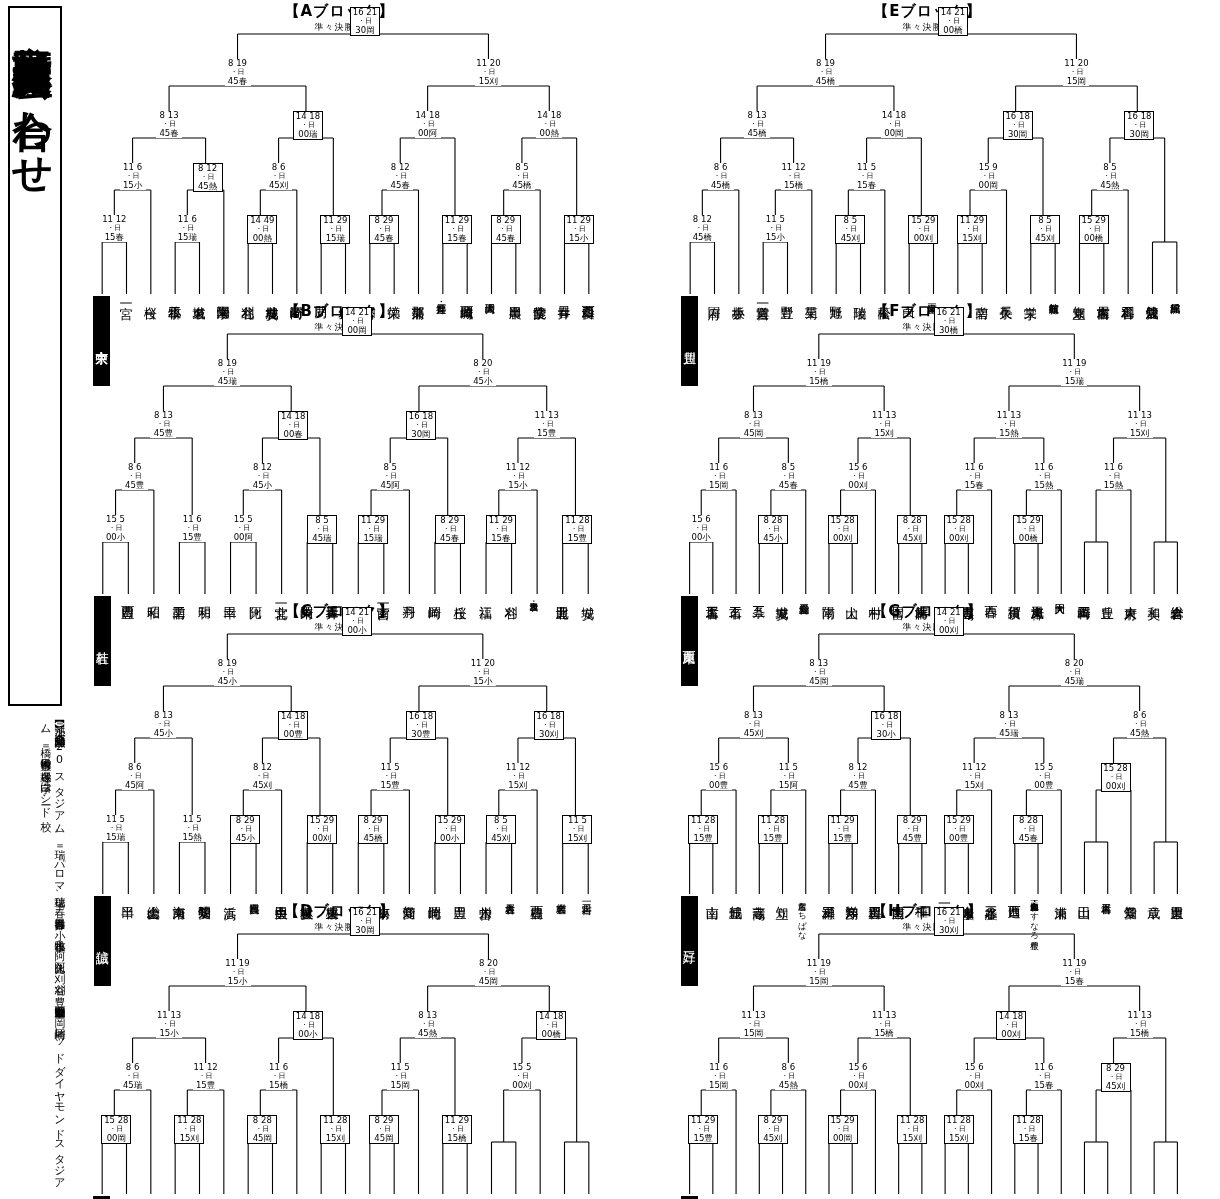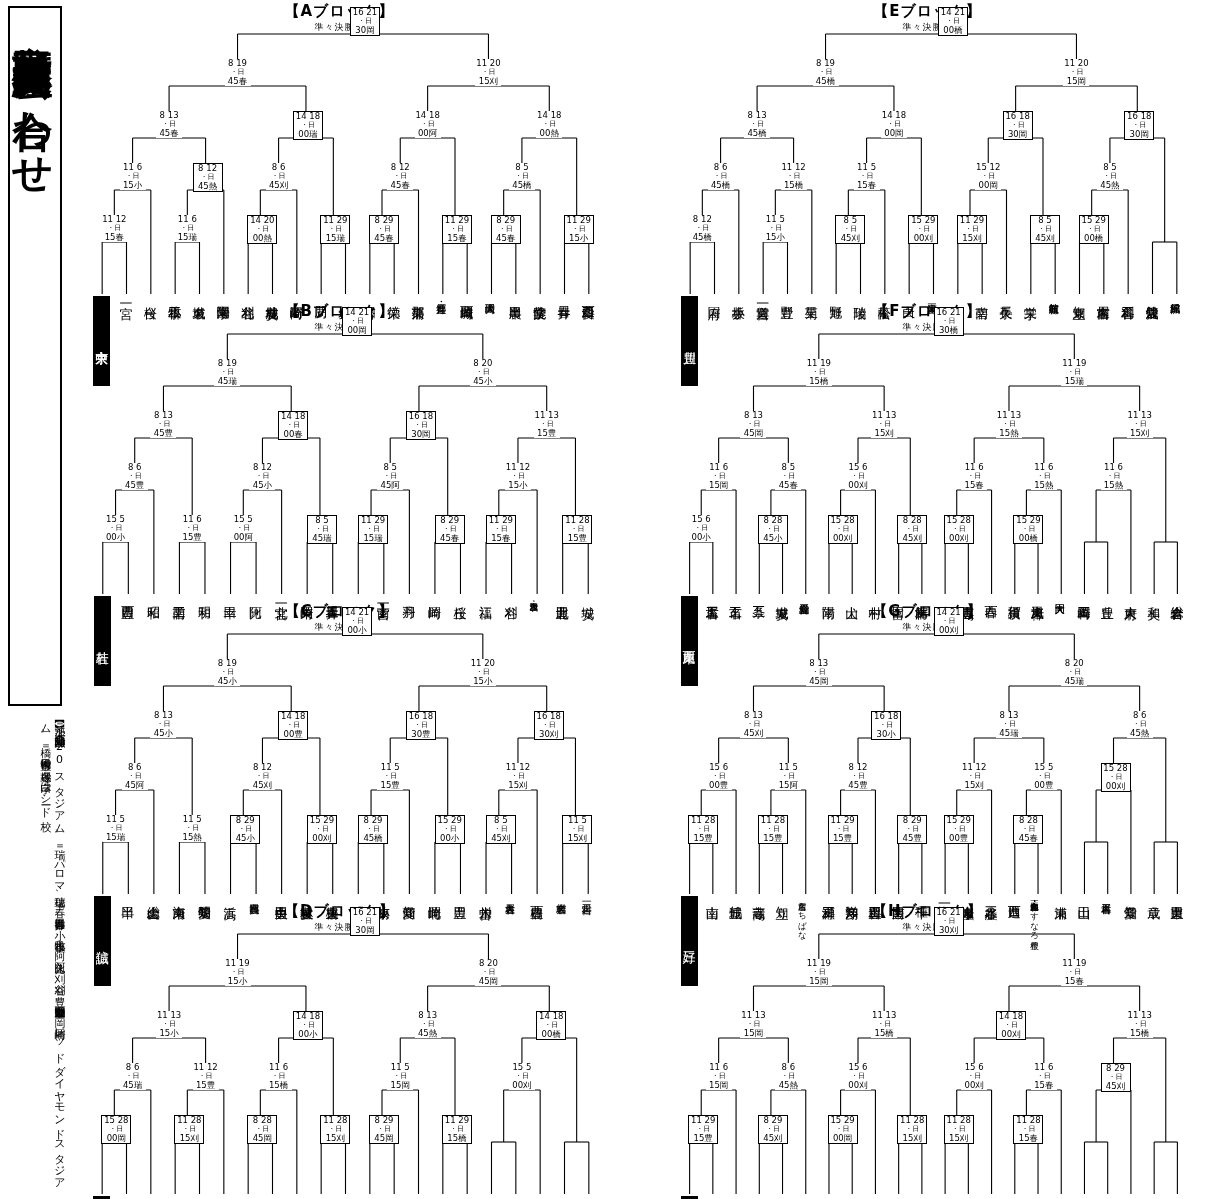--- a/index.html
+++ b/index.html
@@ -196,21 +196,21 @@
           <div class="r1">11 12</div>
           <div class="r2">・日</div>
           <div class="r3">15春</div>
         </div>
         <div class="gm" style="left: 102.333px; top: 213px; width: 26px;">
           <div class="r1">11 6</div>
           <div class="r2">・日</div>
           <div class="r3">15瑞</div>
         </div>
         <div class="gm box" style="left: 175.333px; top: 213px; width: 26px;">
-          <div class="r1">14 20</div>
+          <div class="r1">14 49</div>
           <div class="r2">・日</div>
           <div class="r3">00熱</div>
         </div>
         <div class="gm box" style="left: 248.333px; top: 213px; width: 26px;">
           <div class="r1">11 29</div>
           <div class="r2">・日</div>
           <div class="r3">15瑞</div>
         </div>
         <div class="gm box" style="left: 297px; top: 213px; width: 26px;">
           <div class="r1">8 29</div>
@@ -364,21 +364,21 @@
           <div class="r1">11 12</div>
           <div class="r2">・日</div>
           <div class="r3">15橋</div>
         </div>
         <div class="gm" style="left: 193.583px; top: 161px; width: 26px;">
           <div class="r1">11 5</div>
           <div class="r2">・日</div>
           <div class="r3">15春</div>
         </div>
         <div class="gm" style="left: 315.25px; top: 161px; width: 26px;">
-          <div class="r1">15 12</div>
+          <div class="r1">15 9</div>
           <div class="r2">・日</div>
           <div class="r3">00岡</div>
         </div>
         <div class="gm" style="left: 436.917px; top: 161px; width: 26px;">
           <div class="r1">8 5</div>
           <div class="r2">・日</div>
           <div class="r3">45熱</div>
         </div>
         <div class="gm" style="left: 29.3333px; top: 213px; width: 26px;">
           <div class="r1">8 12</div>

